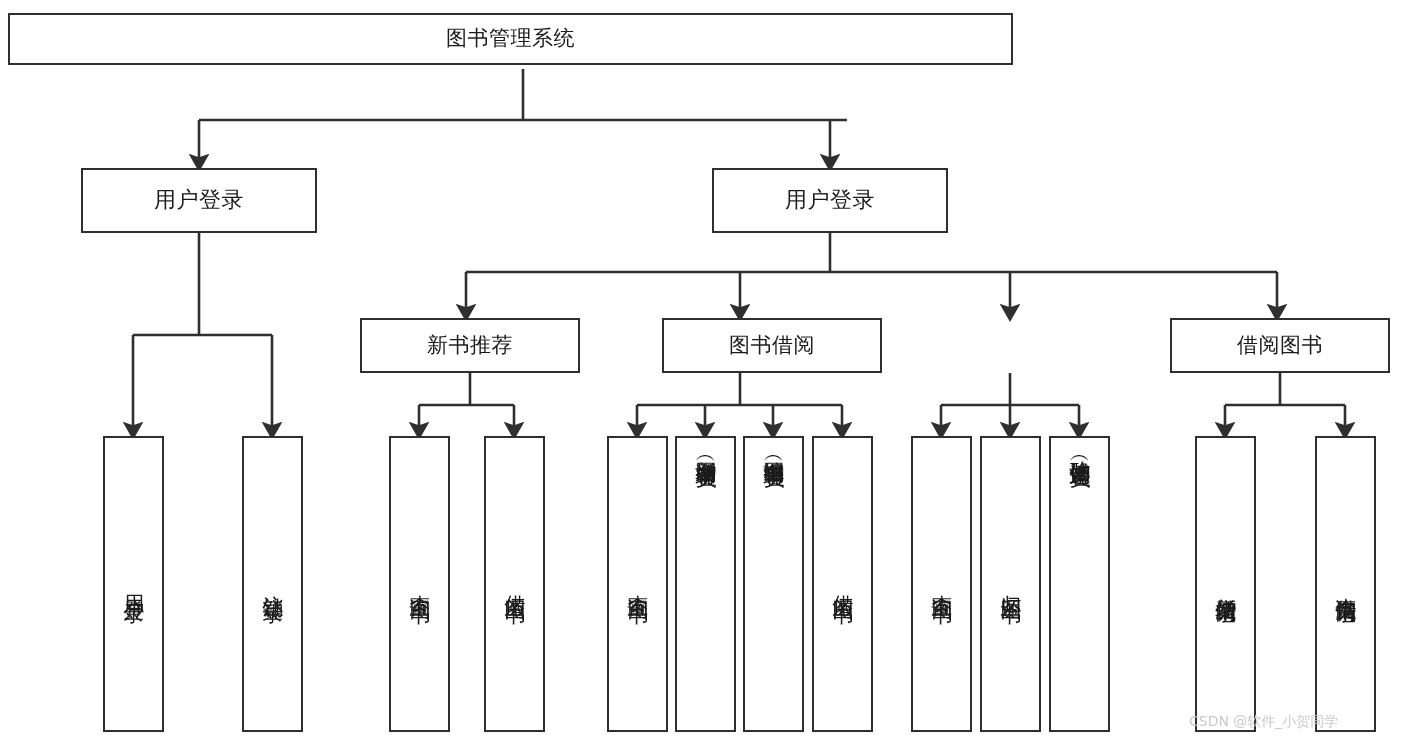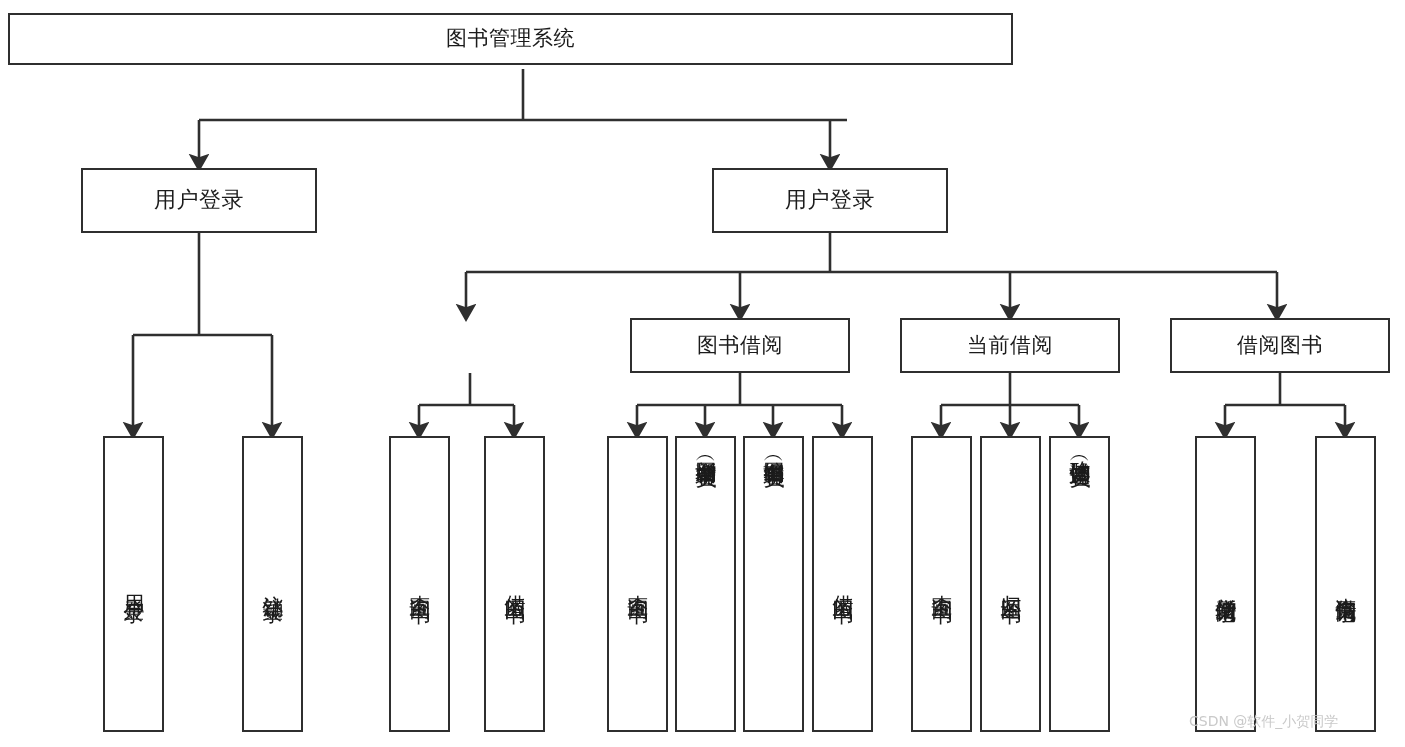--- a/index.html
+++ b/index.html
@@ -60,21 +60,21 @@
   .n-l2.p-login  { left: 81px; }
   .n-l2.p-book   { left: 712px; }
   
   .n-l3 {
     width: 220px;
     height: 55px;
     top: 318px;
     font-size: 21px;
   }
   .n-l3.c0 { left: 360px; }
-  .n-l3.c1 { left: 630px; }
+  .n-l3.c1 { left: 662px; }
   .n-l3.c2 { left: 900px; }
   .n-l3.c3 { left: 1170px; }
   
   .leaf {
     top: 436px;
     height: 296px;
     width: 61px;
     font-size: 21px;
     padding: 6px 0;
   }
@@ -156,26 +156,26 @@
     <span class="lbl">图书管理系统</span>
   </div>
 
   <div class="node n-l2 p-login">
     <span class="lbl">用户登录</span>
   </div>
   <div class="node n-l2 p-book">
     <span class="lbl">用户登录</span>
   </div>
 
+  <div class="node n-l3 c0">
+    <span class="lbl">新书推荐</span>
+  </div>
   <div class="node n-l3 c1">
     <span class="lbl">图书借阅</span>
   </div>
-  <div class="node n-l3 c2">
-    <span class="lbl">当前借阅</span>
-  </div>
   <div class="node n-l3 c3">
     <span class="lbl">借阅图书</span>
   </div>
 
   <div class="node leaf" style="left:103px;">
     <span class="lbl">用户登录</span>
   </div>
   <div class="node leaf" style="left:242px;">
     <span class="lbl">注销登录</span>
   </div>

